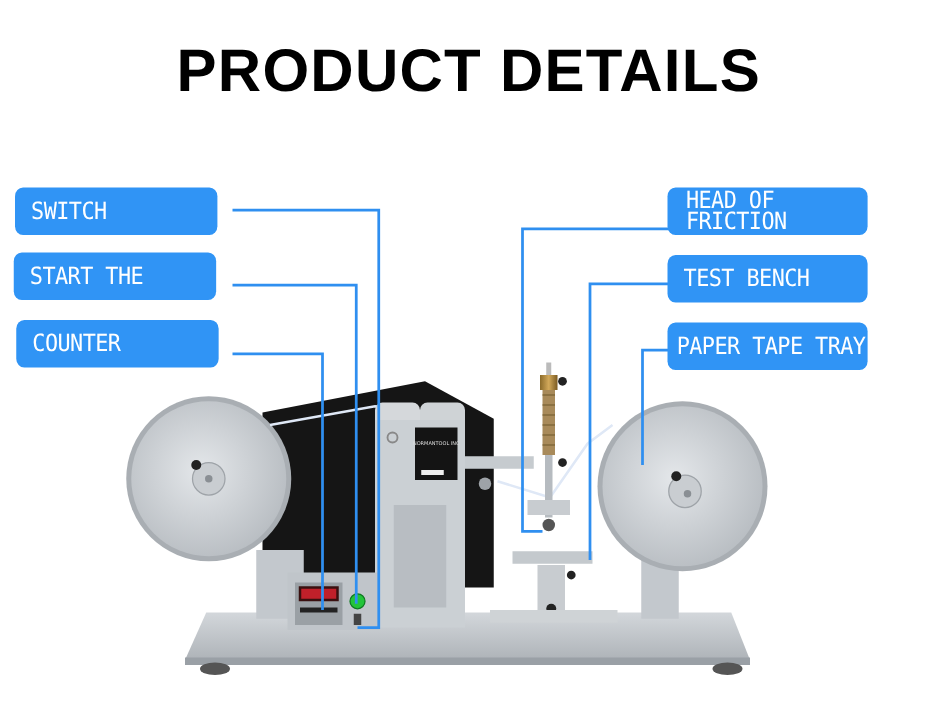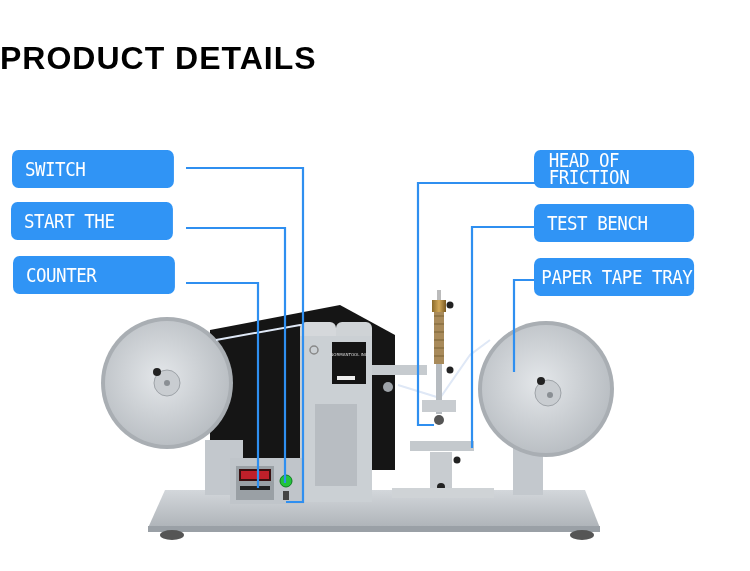--- a/index.html
+++ b/index.html
@@ -1,19 +1,19 @@
 <!DOCTYPE html>
 <html><head>
   <meta charset="utf-8">
   <style>
     html, body { margin: 0; padding: 0; background: #ffffff; }
     body { width: 750px; height: 571px; position: relative; overflow: hidden; font-family: "Liberation Sans", sans-serif; }
     .title {
-      position: absolute; left: 0; top: 28px; width: 750px; text-align: left;
-      font-family: "Liberation Sans", sans-serif; font-weight: 700; font-size: 32px;
+      position: absolute; left: 0; top: 28px; width: 750px; text-align: center;
+      font-family: "Liberation Sans", sans-serif; font-weight: 700; font-size: 48px;
       letter-spacing: 1px; color: #000; line-height: 60px;
     }
     .label {
       position: absolute; background: #3094f5; color: #ffffff; border-radius: 7px;
       font-family: "DejaVu Sans Mono", monospace; font-size: 19px; letter-spacing: -0.5px;
       box-sizing: border-box; padding-left: 14px; display: flex; align-items: center;
       line-height: 17px; white-space: pre-line; transform: scaleX(0.92); transform-origin: left center;
     }
     .label span { display: block; }
     .stage { position: absolute; left: 0; top: 0; width: 750px; height: 571px; }

